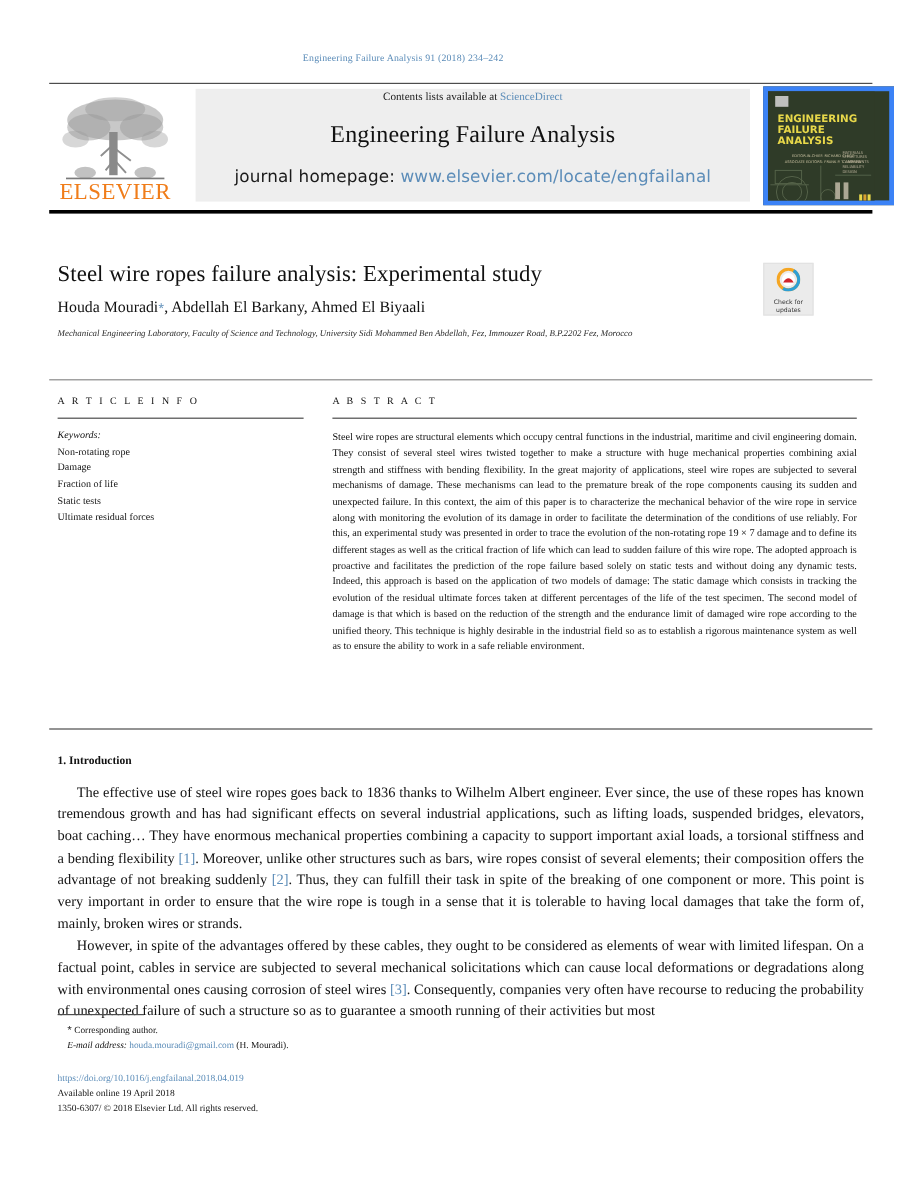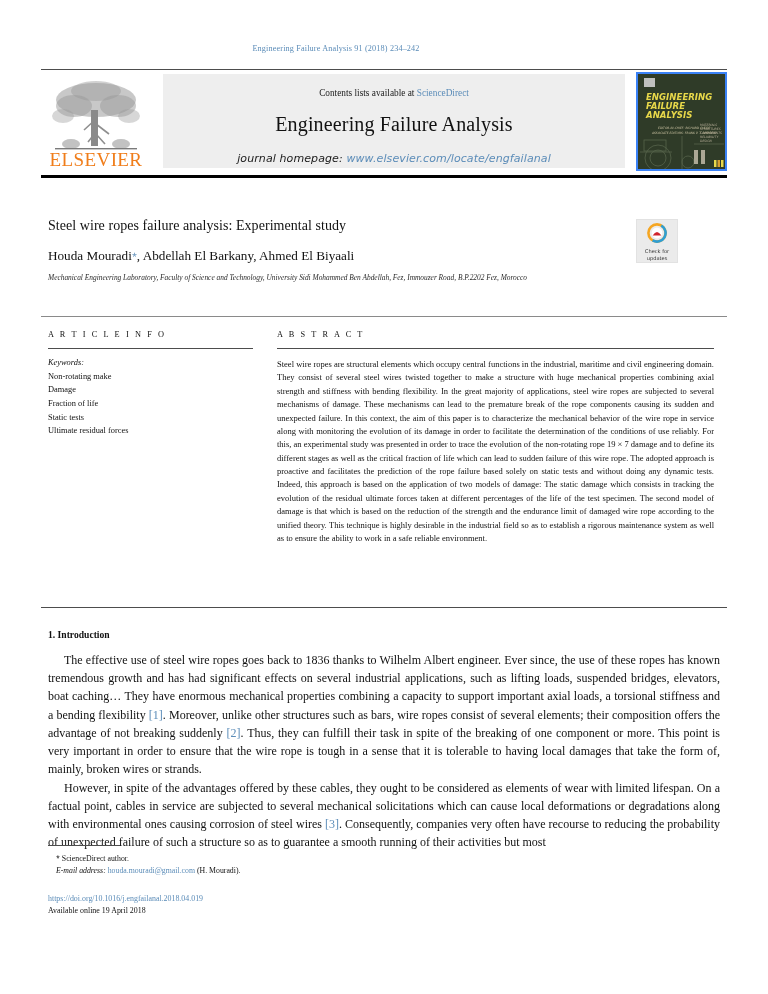--- a/index.html
+++ b/index.html
@@ -67,60 +67,58 @@
 
   .journal-box {
     position: absolute;
     left: 122px; top: 4px;
     width: 462px;
     height: 94px;
     background: #eeeeee;
     text-align: center;
   }
   .contents-line {
-    margin-top: 14px;
+    margin-top: 2px;
     font-size: 9.3px;
     color: #1a1a1a;
   }
   .contents-line .sd-link { color: #5b8cb8; }
   .journal-title {
     margin-top: 15px;
     font-size: 20px;
     color: #111111;
     letter-spacing: .15px;
   }
   .homepage-line {
     margin-top: 16px;
-    font-size: 11px;
+    font-size: 14px;
     color: #1a1a1a;
     font-family: "DejaVu Sans", sans-serif;
     letter-spacing: .1px;
-    font-style: italic;
   }
   .homepage-line .hp-link { color: #5b8cb8; }
 
   .cover-thumb {
     position: absolute;
     left: 595px; top: 2px;
-    width: 91px;
+    width: 109px;
     height: 99px;
     background: #2f3b28;
     overflow: hidden;
-    border: 2px solid #3b82f6;
+    border: 4px solid #3b82f6;
     box-sizing: border-box;
-    font-style: italic;
   }
   .cover-thumb svg { display:block; }
 
   
   .article-title {
     position: absolute;
     left: 48px; top: 218px;
     width: 560px;
-    font-size: 14px;
+    font-size: 19px;
     color: #111;
     letter-spacing: .05px;
   }
   .authors {
     position: absolute;
     left: 48px; top: 245px;
     width: 580px;
     font-size: 13.2px;
     color: #111;
     font-family: Liberation Serif, serif;
@@ -370,21 +368,21 @@
     </div>
   </div>
 
   <div class="rule-info"></div>
 
   <div class="info-col">
     <div class="sec-head">A R T I C L E   I N F O</div>
     <div class="sec-rule"></div>
     <div class="keywords">
       <div class="kw-label">Keywords:</div>
-      <div>Non-rotating make</div>
+      <div>Non-rotating rope</div>
       <div>Damage</div>
       <div>Fraction of life</div>
       <div>Static tests</div>
       <div>Ultimate residual forces</div>
     </div>
   </div>
 
   <div class="abstract-col">
     <div class="sec-head">A B S T R A C T</div>
     <div class="sec-rule"></div>
@@ -398,27 +396,28 @@
   <div class="body-text">
     <p><span>The effective use of steel wire ropes goes back to 1836 thanks to Wilhelm Albert engineer. Ever since, the use of these ropes has known tremendous growth and has had significant effects on several industrial applications, such as lifting loads, suspended bridges, elevators, boat caching… They have enormous mechanical properties combining a capacity to support important axial loads, a torsional stiffness and a bending flexibility </span><span class="cite">[1]</span><span>. Moreover, unlike other structures such as bars, wire ropes consist of several elements; their composition offers the advantage of not breaking suddenly </span><span class="cite">[2]</span><span>. Thus, they can fulfill their task in spite of the breaking of one component or more. This point is very important in order to ensure that the wire rope is tough in a sense that it is tolerable to having local damages that take the form of, mainly, broken wires or strands.</span></p>
     <p><span>However, in spite of the advantages offered by these cables, they ought to be considered as elements of wear with limited lifespan. On a factual point, cables in service are subjected to several mechanical solicitations which can cause local deformations or degradations along with environmental ones causing corrosion of steel wires </span><span class="cite">[3]</span><span>. Consequently, companies very often have recourse to reducing the probability of unexpected failure of such a structure so as to guarantee a smooth running of their activities but most</span></p>
   </div>
 
   <div class="foot-rule"></div>
 
   <div class="footnote">
     <div class="fn-indent">
       <span class="fn-star">⁎</span>
-      <span>ScienceDirect author.</span>
+      <span>Corresponding author.</span>
     </div>
     <div class="fn-indent">
       <span class="em-label">E-mail address:</span>
       <span class="mail-link">houda.mouradi@gmail.com</span>
       <span>(H. Mouradi).</span>
     </div>
   </div>
 
   <div class="pubinfo">
     <div class="doi-link">https://doi.org/10.1016/j.engfailanal.2018.04.019</div>
     <div>Available online 19 April 2018</div>
+    <div>1350-6307/ © 2018 Elsevier Ltd. All rights reserved.</div>
   </div>
 
 </div>
 
 </body></html>

